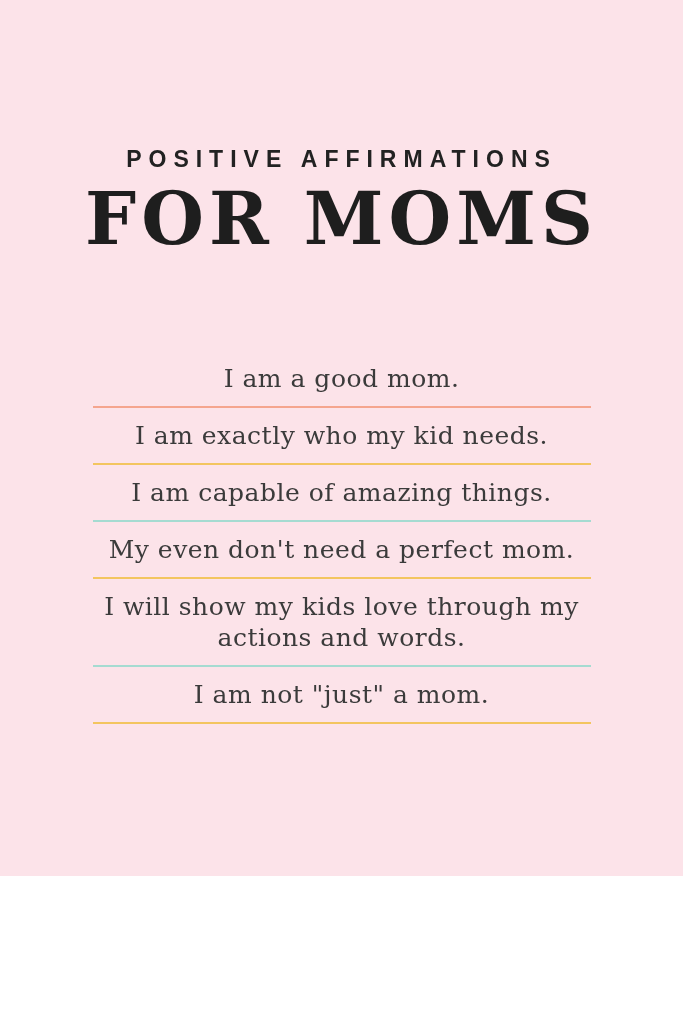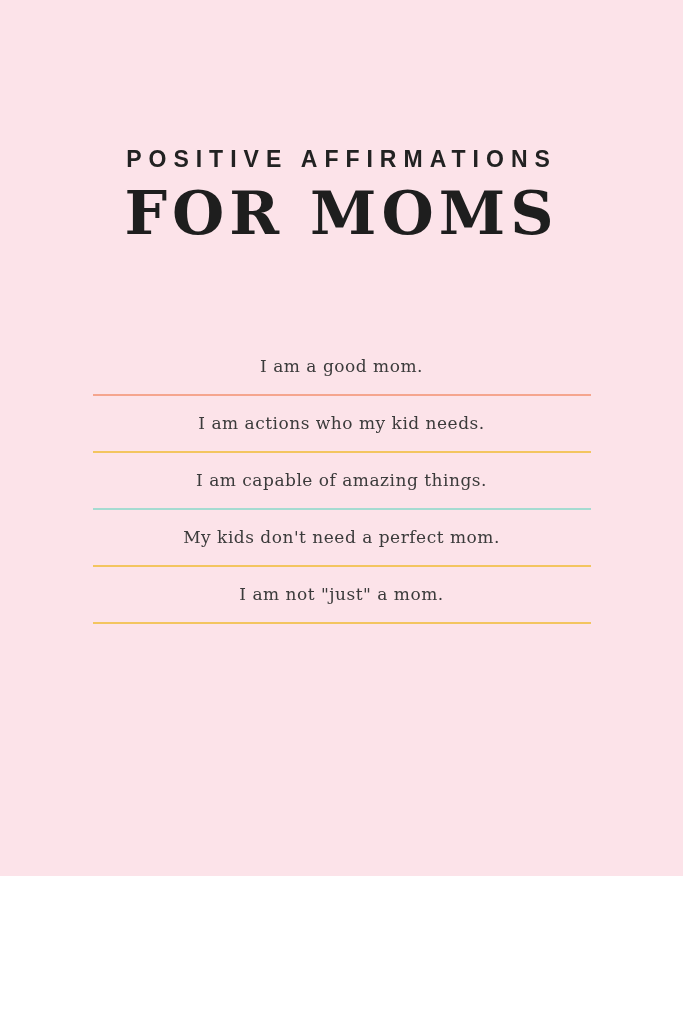--- a/index.html
+++ b/index.html
@@ -23,67 +23,70 @@
     font-weight: 700;
     font-size: 23px;
     letter-spacing: 7px;
     color: #222222;
     text-transform: uppercase;
   }
   .title {
     margin: 10px 0 0 0;
     font-family: "DejaVu Serif", serif;
     font-weight: 700;
-    font-size: 60px;
+    font-size: 72px;
     line-height: 1;
     letter-spacing: 5px;
     color: #1E1E1E;
     text-transform: uppercase;
   }
   .affirmations {
     list-style: none;
     margin: 96px auto 0 auto;
     padding: 0;
     width: 498px;
   }
   .affirmation {
     padding: 12px 0;
     border-bottom: 2px solid transparent;
     text-align: center;
-    font-size: 17px;
+    font-size: 25px;
     line-height: 31px;
     letter-spacing: 0.5px;
     color: #3B3B3B;
   }
 </style>
 </head>
 <body>
 
 <div class="poster">
   <header class="header">
     <div class="subtitle">POSITIVE AFFIRMATIONS</div>
     <h1 class="title">FOR MOMS</h1>
   </header>
   <ul class="affirmations">
   <li class="affirmation" style="border-bottom-color: rgb(245, 165, 142);">
     <span class="affirmation-text">I am a good mom.</span>
   </li>
 
   <li class="affirmation" style="border-bottom-color: rgb(243, 197, 95);">
-    <span class="affirmation-text">I am actions who my kid needs.</span>
+    <span class="affirmation-text">I am exactly who my kid needs.</span>
   </li>
 
   <li class="affirmation" style="border-bottom-color: rgb(165, 219, 209); text-align: center;">
     <span class="affirmation-text">I am capable of amazing things.</span>
   </li>
 
 
   <li class="affirmation" style="border-bottom-color: rgb(243, 197, 95);">
-    <span class="affirmation-text">My kids don't need a perfect mom.</span>
+    <span class="affirmation-text">My even don't need a perfect mom.</span>
   </li>
 
+  <li class="affirmation" style="border-bottom-color: rgb(165, 219, 209);">
+    <span class="affirmation-text">I will show my kids love through my actions and words.</span>
+  </li>
 
 
   <li class="affirmation" style="border-bottom-color: rgb(243, 197, 95);">
     <span class="affirmation-text">I am not "just" a mom.</span>
   </li>
 </ul>
 </div>
 
 </body></html>

